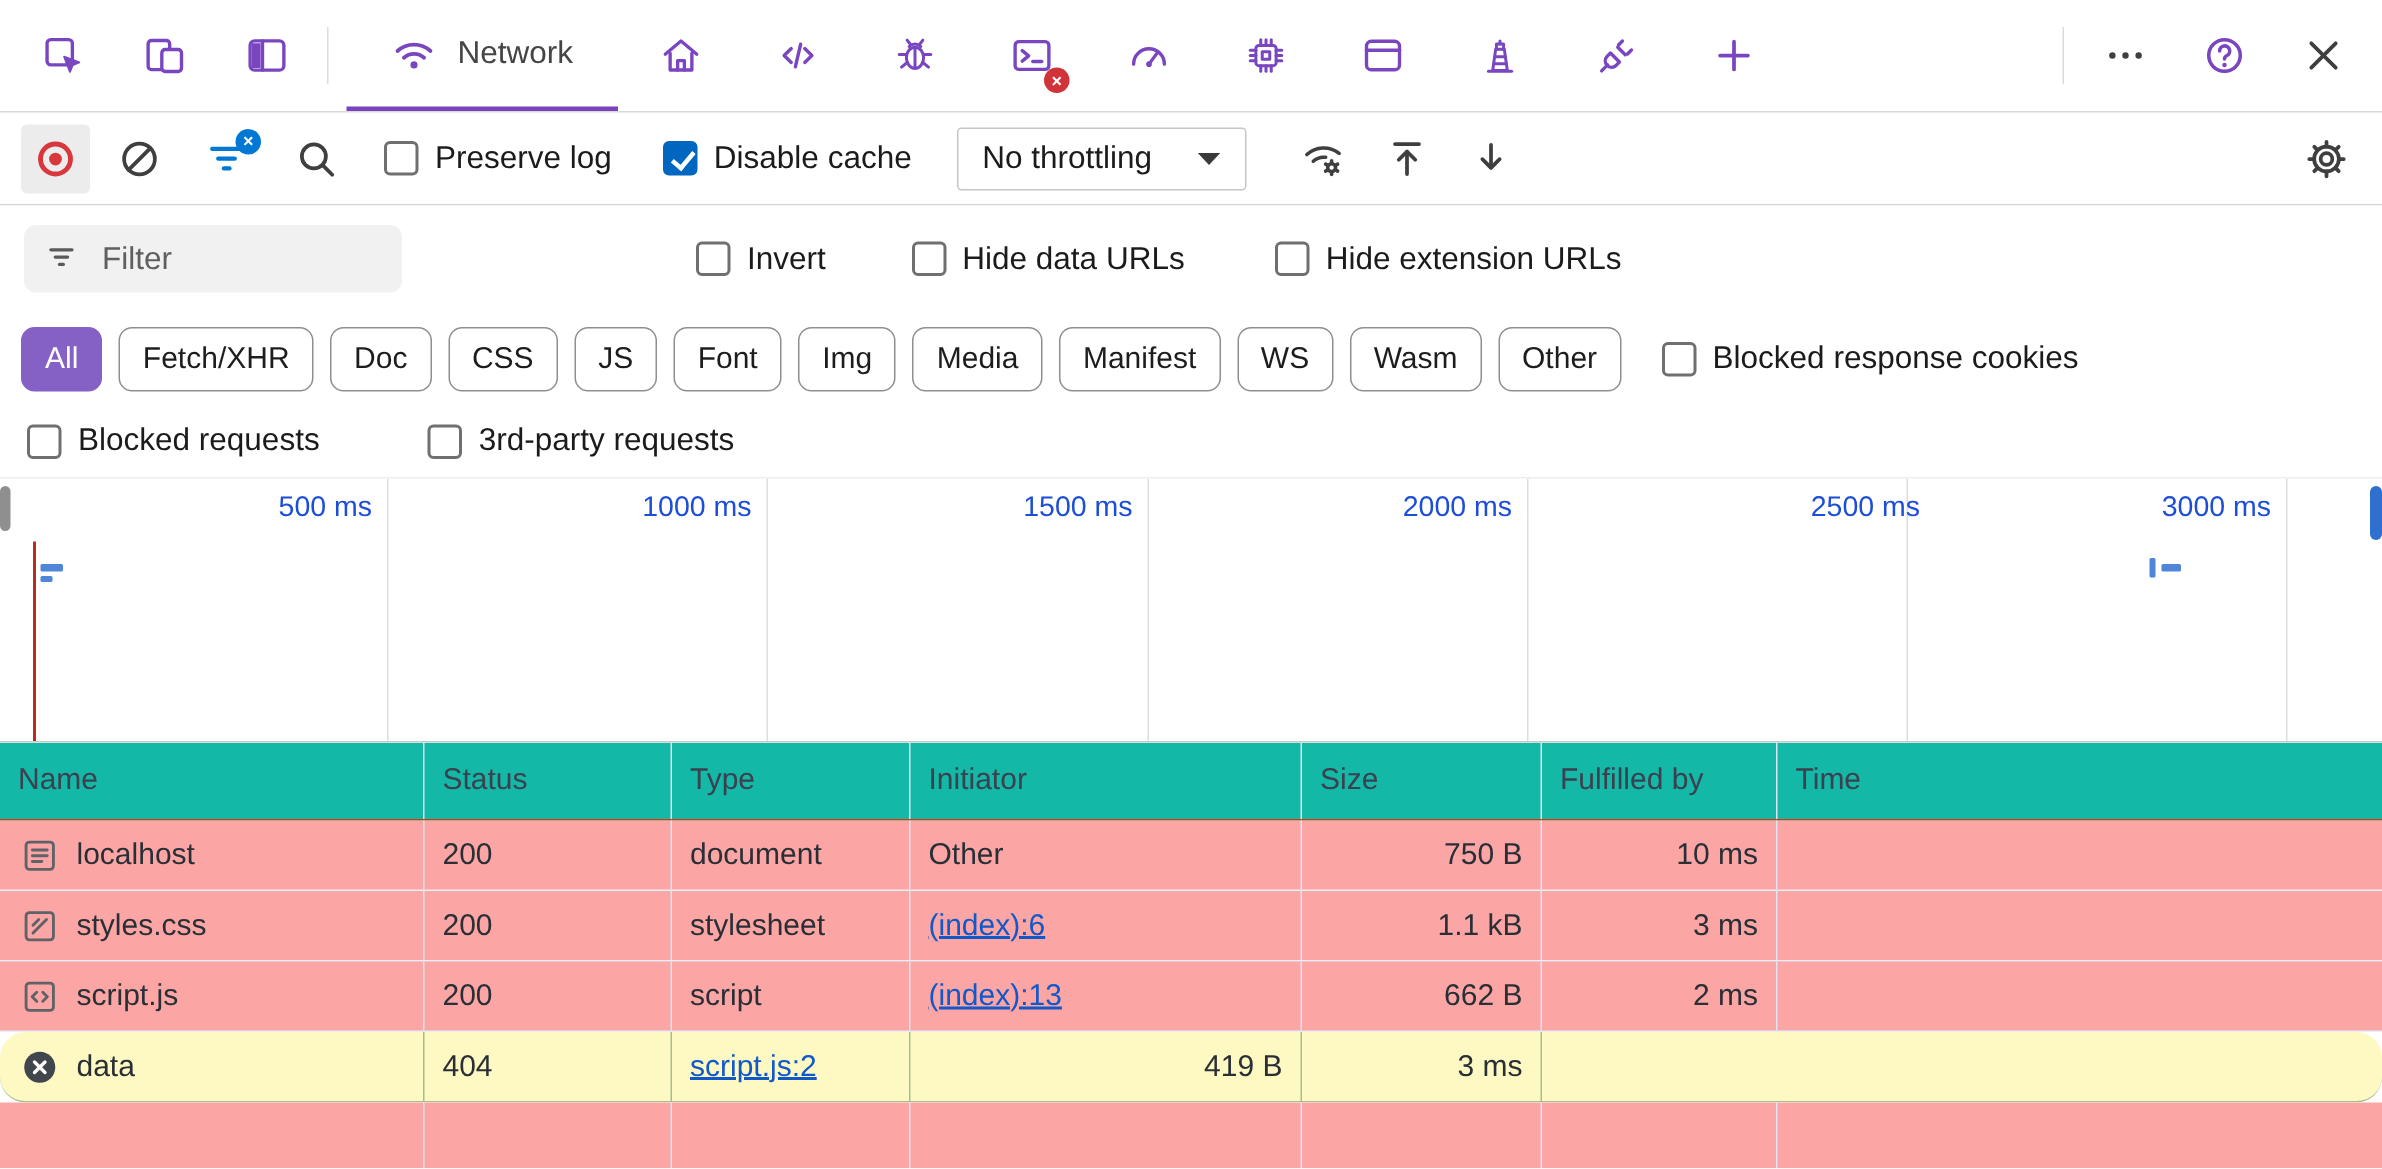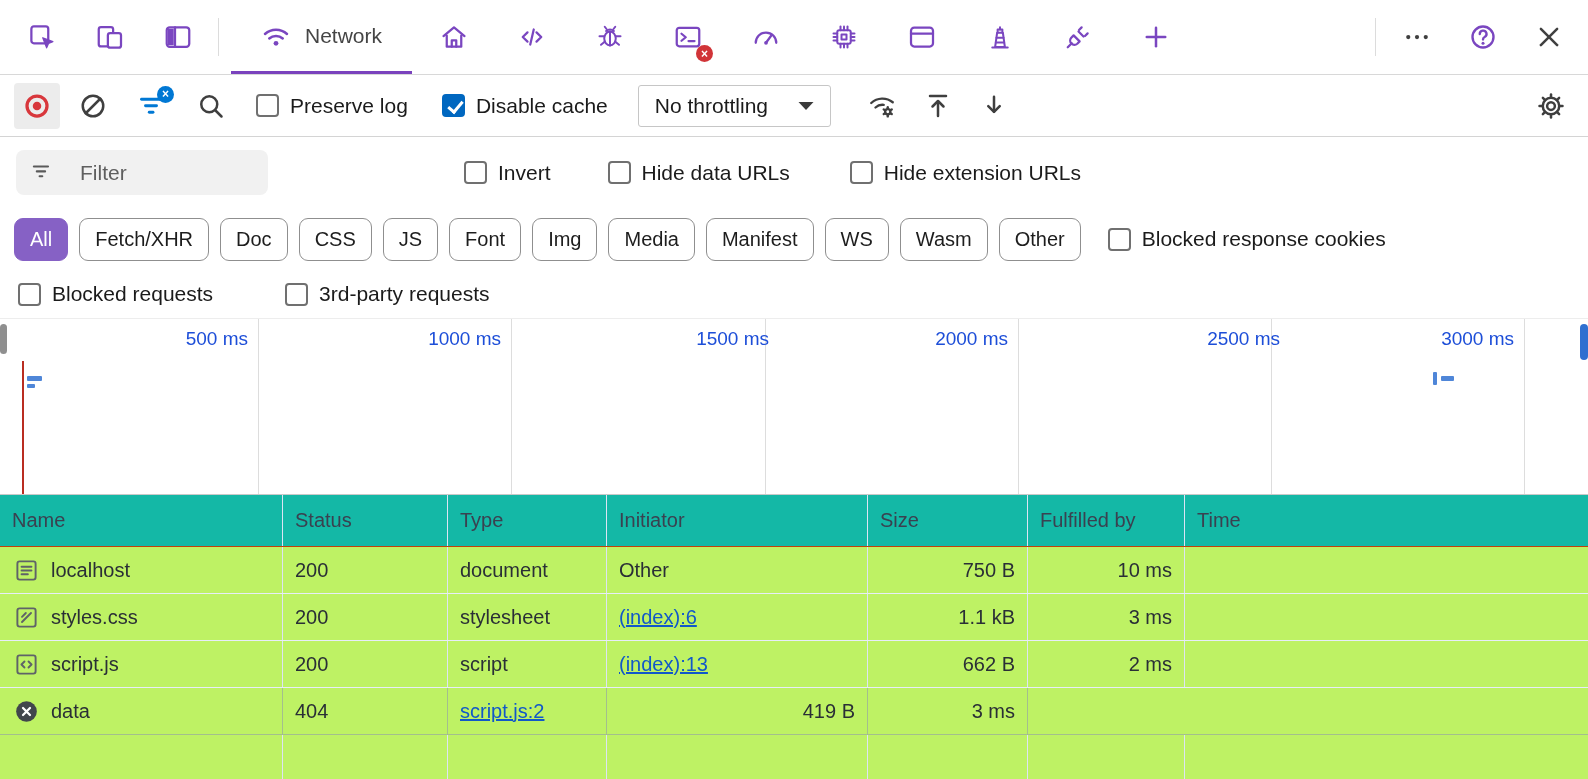--- a/index.html
+++ b/index.html
@@ -32,21 +32,21 @@
   .m22{margin-left:22px;}.m28{margin-left:28px;}.m30{margin-left:30px;}.m34{margin-left:34px;}
   .check{display:flex;align-items:center;gap:11px;font-size:21px;color:#1b1b1b;cursor:pointer;white-space:nowrap;}
   .cb{width:23px;height:23px;border:2px solid #707070;border-radius:4px;background:#fff;position:relative;flex:0 0 23px;}
   .cb.checked{background:#0067c0;border-color:#0067c0;}
   .cb.checked::after{content:"";position:absolute;left:7px;top:2px;width:6px;height:12px;border:solid #fff;border-width:0 3px 3px 0;transform:rotate(40deg);}
   .select{display:flex;align-items:center;gap:28px;height:42px;padding:0 14px 0 16px;border:1px solid #c6c6c6;border-radius:3px;font-size:21px;color:#1b1b1b;background:#fff;white-space:nowrap;}
   .spacer{flex:1;}
 
   
   .filter-row{flex:0 0 71px;height:71px;display:flex;align-items:center;padding:0 16px;background:#fff;}
-  .filter-input{width:252px;height:45px;background:#f1f1f1;border-radius:8px;display:flex;align-items:center;gap:24px;padding:0 14px;}
+  .filter-input{width:252px;height:45px;background:#f1f1f1;border-radius:8px;display:flex;align-items:center;gap:12px;padding:0 14px;}
   .filter-input input{border:none;outline:none;background:transparent;font-size:21px;color:#333;width:160px;font-family:inherit;}
   .filter-input input::placeholder{color:#5f5f5f;opacity:1;}
   .ml-invert{margin-left:196px;}
   .ml-hdu{margin-left:57px;}
   .ml-heu{margin-left:60px;}
 
   
   .chips-row{flex:0 0 62px;height:62px;display:flex;align-items:center;padding:0 14px;background:#fff;}
   .chips{display:flex;gap:11px;}
   .chip{height:43px;display:flex;align-items:center;padding:0 15px;border:1px solid #8f8f8f;border-radius:9px;font-size:20px;color:#1d1d1d;background:#fff;cursor:pointer;white-space:nowrap;}
@@ -62,30 +62,30 @@
   .tl-grid{position:absolute;top:0;bottom:0;width:1px;background:#dddddd;}
   .tl-label{position:absolute;top:9px;width:120px;text-align:right;font-size:19px;color:#1d4ed8;}
   .tl-red{position:absolute;left:22px;top:42px;bottom:0;width:2px;background:#b92d21;}
   .tl-dash{position:absolute;background:#4f86d8;border-radius:1px;}
   .grip{position:absolute;border-radius:4px;}
   .grip.left{left:0;top:5px;width:7px;height:30px;background:#8f8f8f;}
   .grip.right{right:0;top:5px;width:8px;height:36px;background:#2f6fd0;}
 
   
   .net-table{flex:1;display:flex;flex-direction:column;overflow:hidden;}
-  .trow{display:grid;grid-template-columns:283px 165px 159px 261px 160px 157px 1fr;flex:0 0 47px;height:47px;border-bottom:1px solid #e7edf9;background:#bef264;}
+  .trow{display:grid;grid-template-columns:283px 165px 159px 261px 160px 157px 1fr;flex:0 0 47px;height:47px;border-bottom:1px solid #e7edf9;background:#fca5a5;}
   .trow.thead{flex:0 0 52px;height:52px;background:#14b8a6;border-bottom:1px solid #c2410c;}
   .tcell{display:flex;align-items:center;padding:0 12px;border-right:1px solid #dde4f4;font-size:20px;color:#2a2f36;white-space:nowrap;overflow:hidden;}
   .tcell:last-child{border-right:0;}
   .thead .tcell{color:#3a4150;cursor:pointer;}
   .tcell.num{justify-content:flex-end;}
   .namecell{gap:11px;padding-left:13px;}
   .row-icon{display:inline-flex;flex:0 0 auto;}
   .link{color:#1158c9;text-decoration:underline;cursor:pointer;}
-  .trow.selected{background:#bef264;border-bottom-color:#a3bf8d;}
+  .trow.selected{background:#fef9c3;border-bottom-color:#a3bf8d;border-radius:17px;}
   .trow.selected .tcell{border-right-color:#a3bf8d;}
   .trow.partial{flex:1;border-bottom:0;height:auto;}
 </style>
 </head>
 <body>
 
 <div class="devtools">
 
   <header class="tabbar">
     <div class="tabbar-left">
@@ -437,21 +437,21 @@
     <div class="tl-dash" style="left:27px;top:65px;width:8px;height:4px;"></div>
     <div class="tl-dash" style="left:1433px;top:53px;width:4px;height:13px;"></div>
     <div class="tl-dash" style="left:1441px;top:57px;width:13px;height:5px;"></div>
     <div class="grip left"></div>
     <div class="grip right"></div>
   <div class="tl-grid" style="left: 258px;"></div>
       <div class="tl-label" style="left: 128px;">500 ms</div>
       <div class="tl-grid" style="left: 511px;"></div>
       <div class="tl-label" style="left: 381px;">1000 ms</div>
       <div class="tl-grid" style="left: 765px;"></div>
-      <div class="tl-label" style="left: 649px;">1500 ms</div>
+      <div class="tl-label" style="left: 635px;">1500 ms</div>
       <div class="tl-grid" style="left: 1018px;"></div>
       <div class="tl-label" style="left: 888px;">2000 ms</div>
       <div class="tl-grid" style="left: 1271px;"></div>
       <div class="tl-label" style="left: 1160px;">2500 ms</div>
       <div class="tl-grid" style="left: 1524px;"></div>
       <div class="tl-label" style="left: 1394px;">3000 ms</div>
     </div>
 
   <div class="net-table">
     <div class="trow thead">

